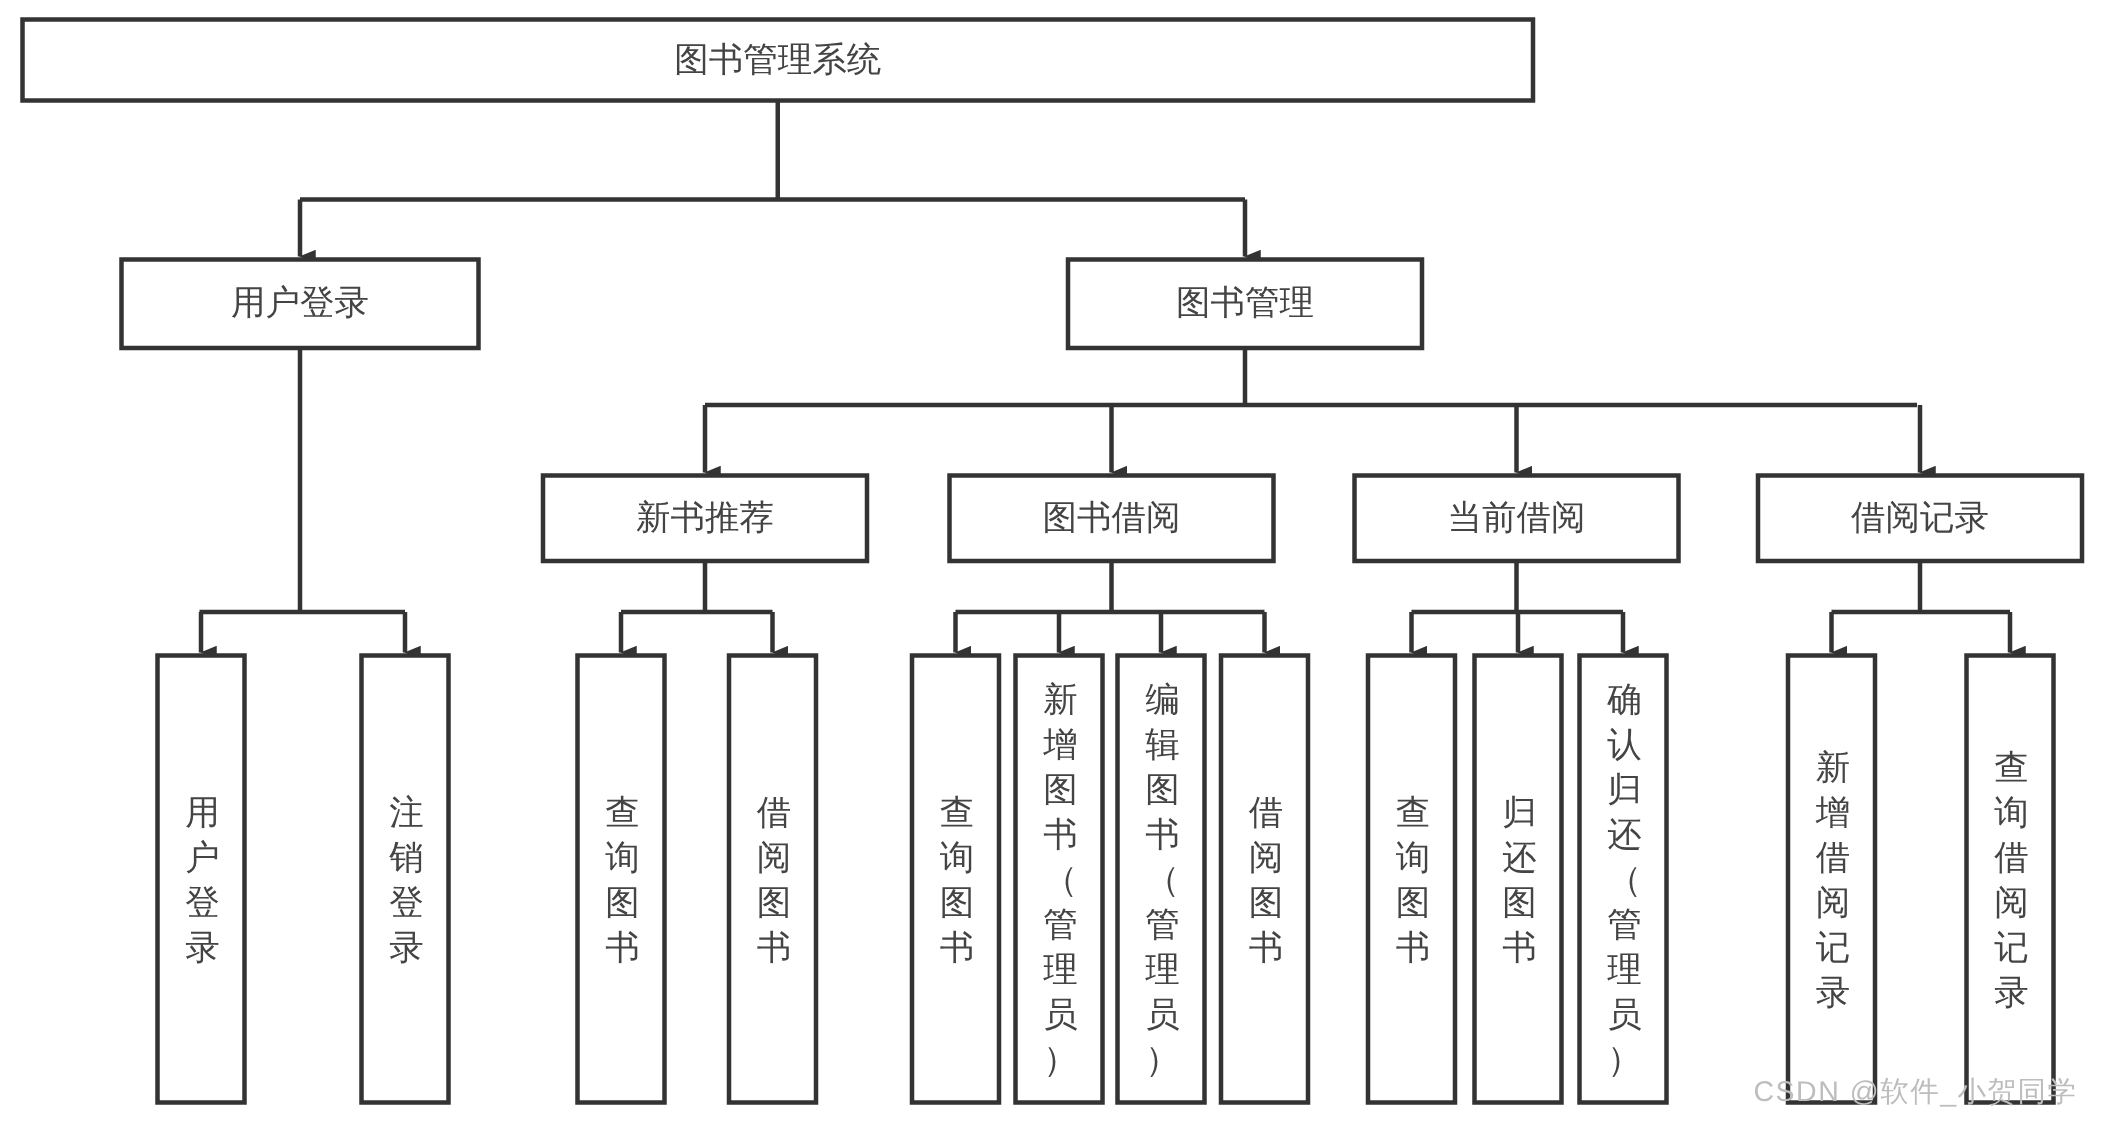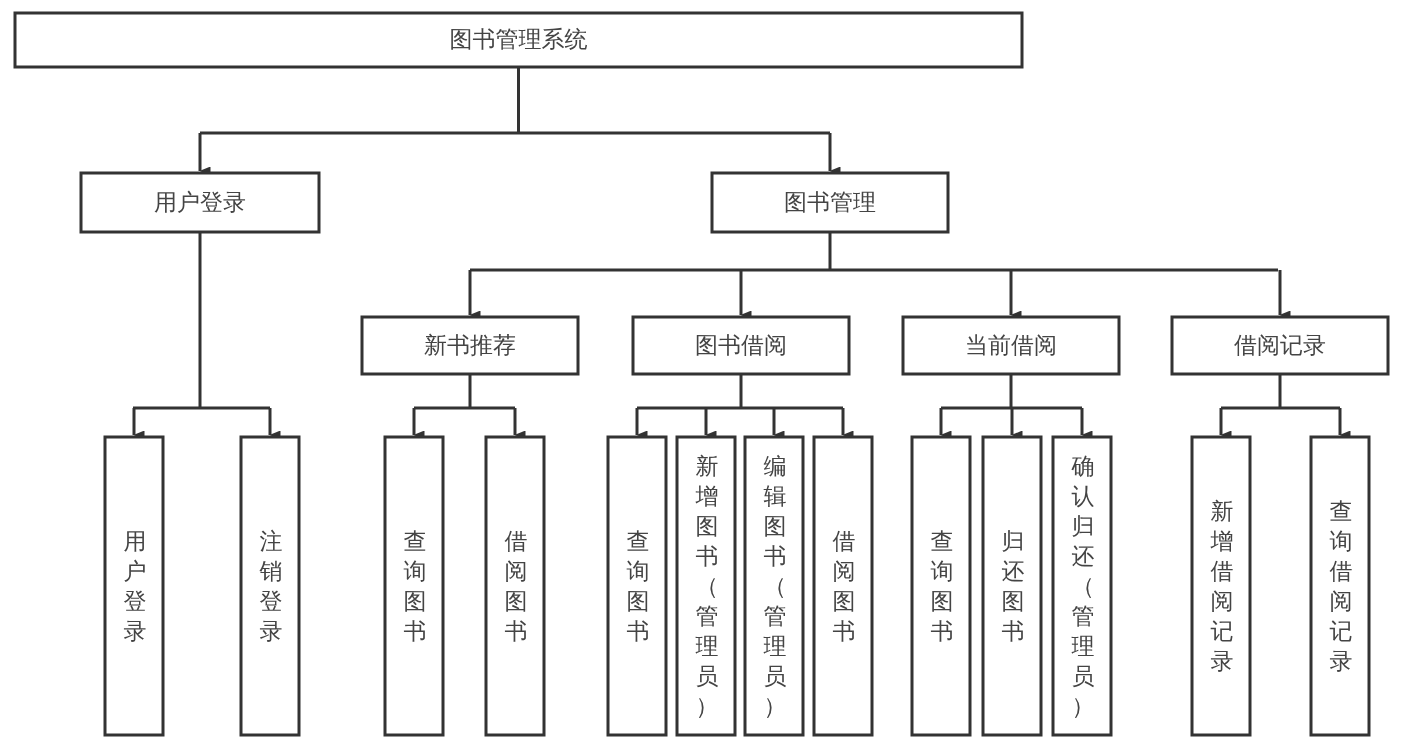--- a/index.html
+++ b/index.html
@@ -147,13 +147,14 @@
         <g>
           <rect x="1192" y="437" width="58" height="298" class="node-rect"></rect>
           <text x="1222" class="node-label-vert"><tspan x="1222" y="519">新</tspan><tspan x="1222" y="549">增</tspan><tspan x="1222" y="579">借</tspan><tspan x="1222" y="609">阅</tspan><tspan x="1222" y="639">记</tspan><tspan x="1222" y="669">录</tspan></text>
         </g>
         <g>
           <rect x="1311" y="437" width="58" height="298" class="node-rect"></rect>
           <text x="1341" class="node-label-vert"><tspan x="1341" y="519">查</tspan><tspan x="1341" y="549">询</tspan><tspan x="1341" y="579">借</tspan><tspan x="1341" y="609">阅</tspan><tspan x="1341" y="639">记</tspan><tspan x="1341" y="669">录</tspan></text>
         </g>
       </g>
   </svg>
+  <div class="watermark">CSDN @软件_小贺同学</div>
 </div>
 
 </body></html>

